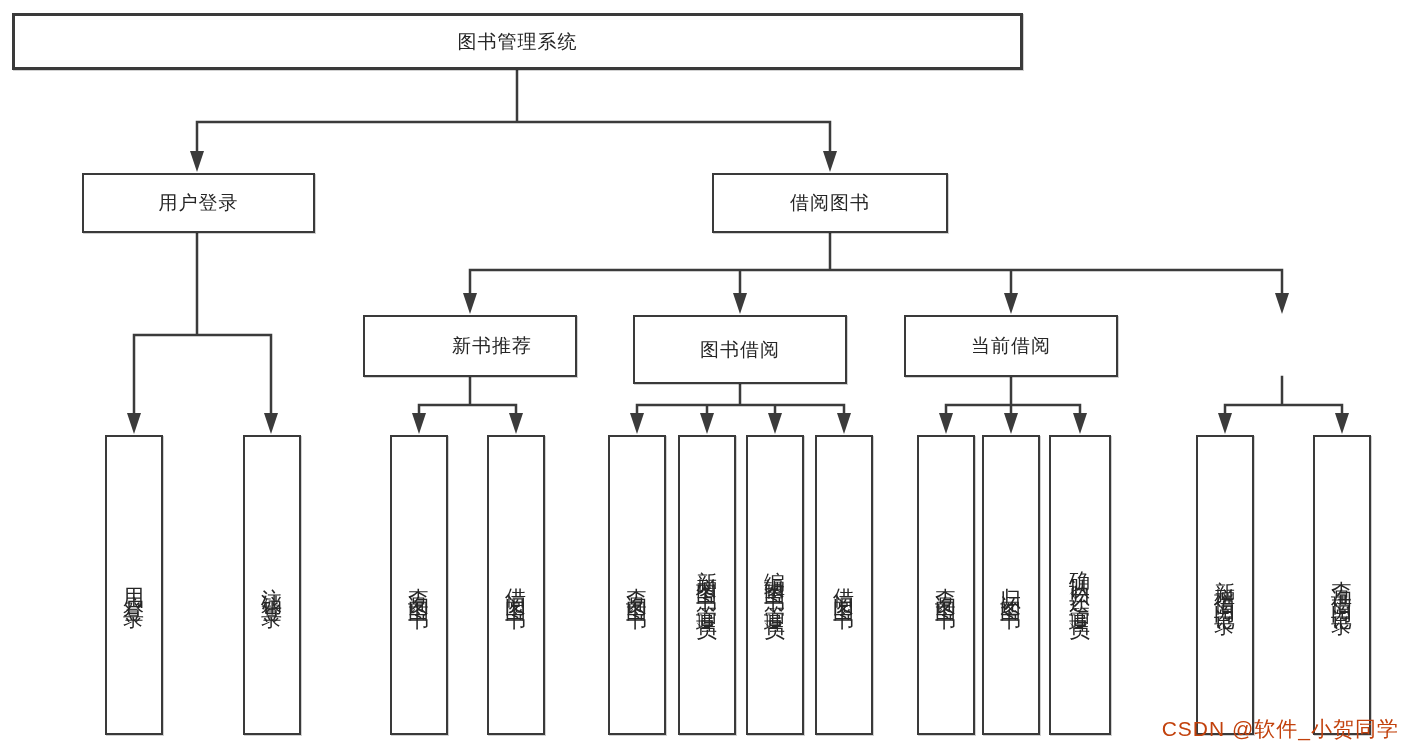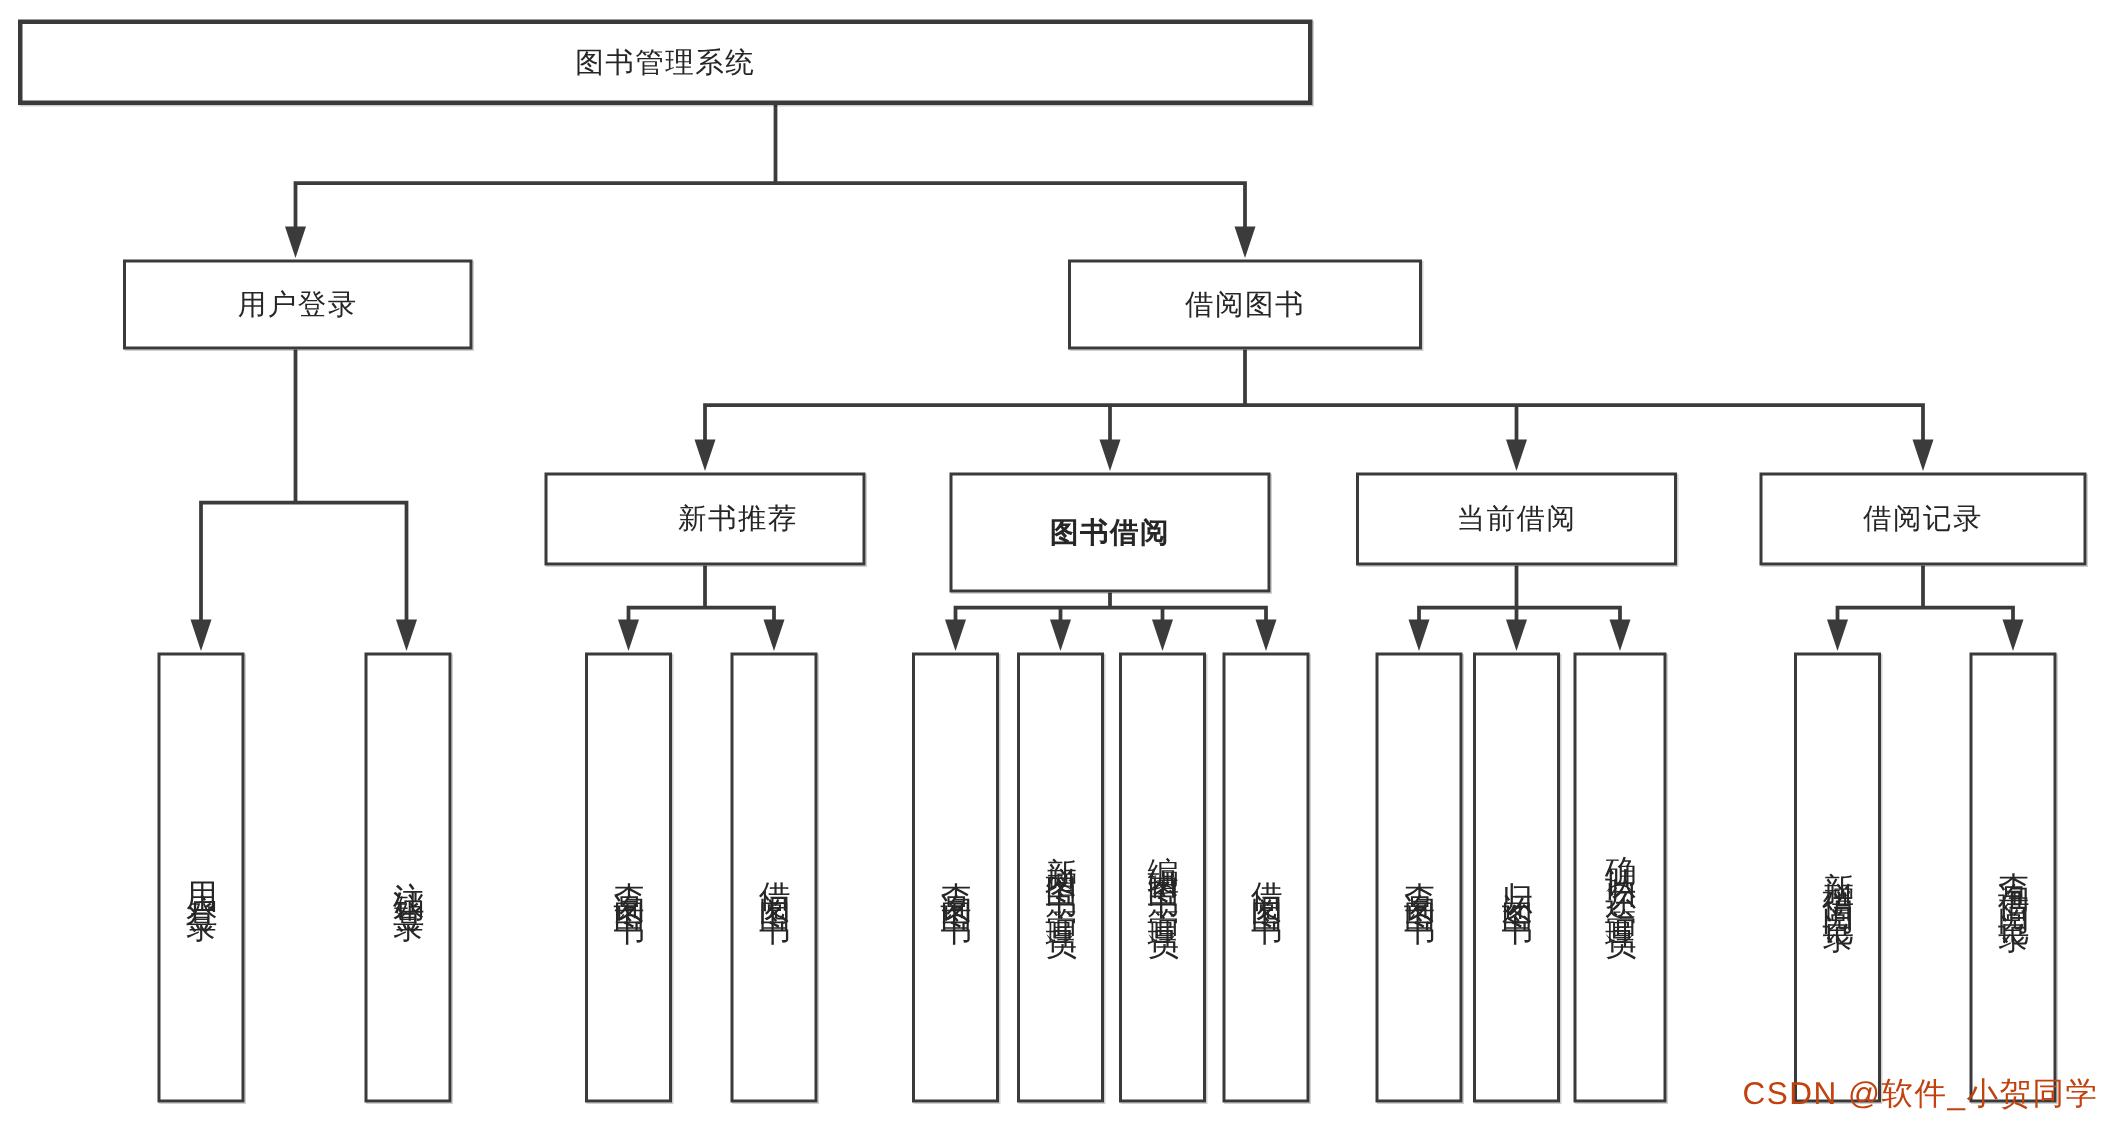--- a/index.html
+++ b/index.html
@@ -83,42 +83,39 @@
       <polygon points="768,413 782,413 775,434"></polygon>
       <polygon points="837,413 851,413 844,434"></polygon>
       <polygon points="939,413 953,413 946,434"></polygon>
       <polygon points="1004,413 1018,413 1011,434"></polygon>
       <polygon points="1073,413 1087,413 1080,434"></polygon>
       <polygon points="1218,413 1232,413 1225,434"></polygon>
       <polygon points="1335,413 1349,413 1342,434"></polygon>
     </g>
   </svg>
 
-  <div class="box root" style="left:12px; top:13px; width:863px; height:57px;">
+  <div class="box root" style="left:12px; top:13px; width:1011px; height:57px;">
     <span class="lbl">图书管理系统</span>
   </div>
 
   <div class="box" style="left:82px; top:173px; width:233px; height:60px;">
     <span class="lbl">用户登录</span>
   </div>
   <div class="box" style="left:712px; top:173px; width:236px; height:60px;">
     <span class="lbl">借阅图书</span>
   </div>
 
   <div class="box" style="left:363px; top:315px; width:214px; height:62px;padding-left:44px;">
     <span class="lbl">新书推荐</span>
   </div>
-  <div class="box" style="left:633px; top:315px; width:214px; height:80px;font-weight:bold;">
+  <div class="box" style="left:633px; top:315px; width:214px; height:69px;">
     <span class="lbl">图书借阅</span>
   </div>
   <div class="box" style="left:904px; top:315px; width:214px; height:62px;">
     <span class="lbl">当前借阅</span>
-  </div>
-  <div class="box" style="left:1173px; top:315px; width:218px; height:62px;">
-    <span class="lbl">借阅记录</span>
   </div>
 
   <div class="box leaf" style="left:105px; top:435px; width:58px; height:300px;">
     <span class="lbl">用户登录</span>
   </div>
   <div class="box leaf" style="left:243px; top:435px; width:58px; height:300px;">
     <span class="lbl">注销登录</span>
   </div>
 
   <div class="box leaf" style="left:390px; top:435px; width:58px; height:300px;">

